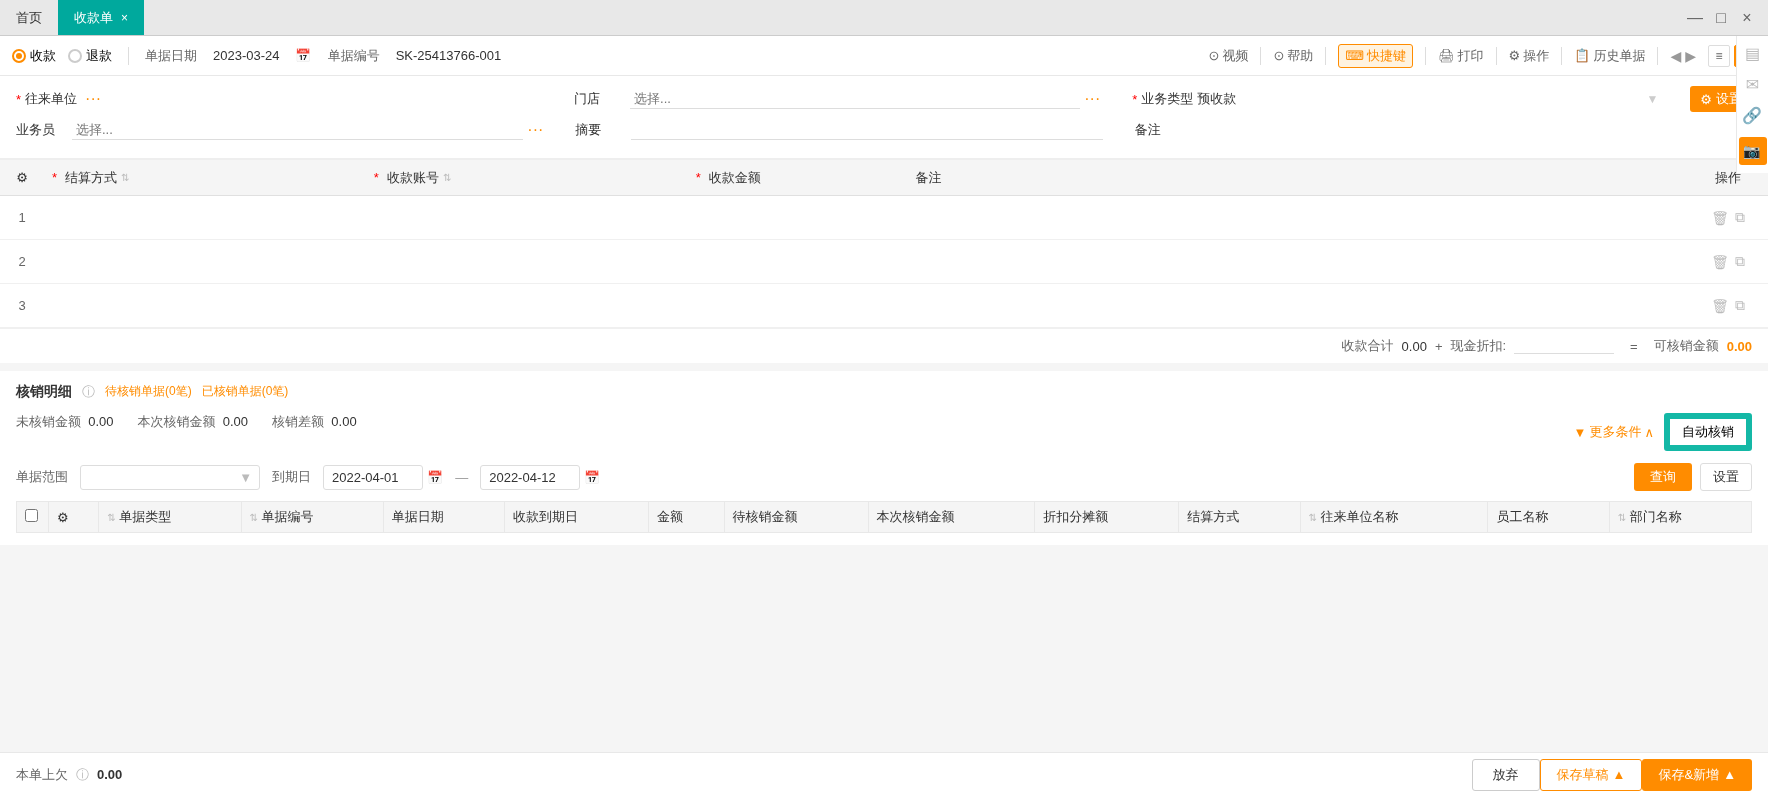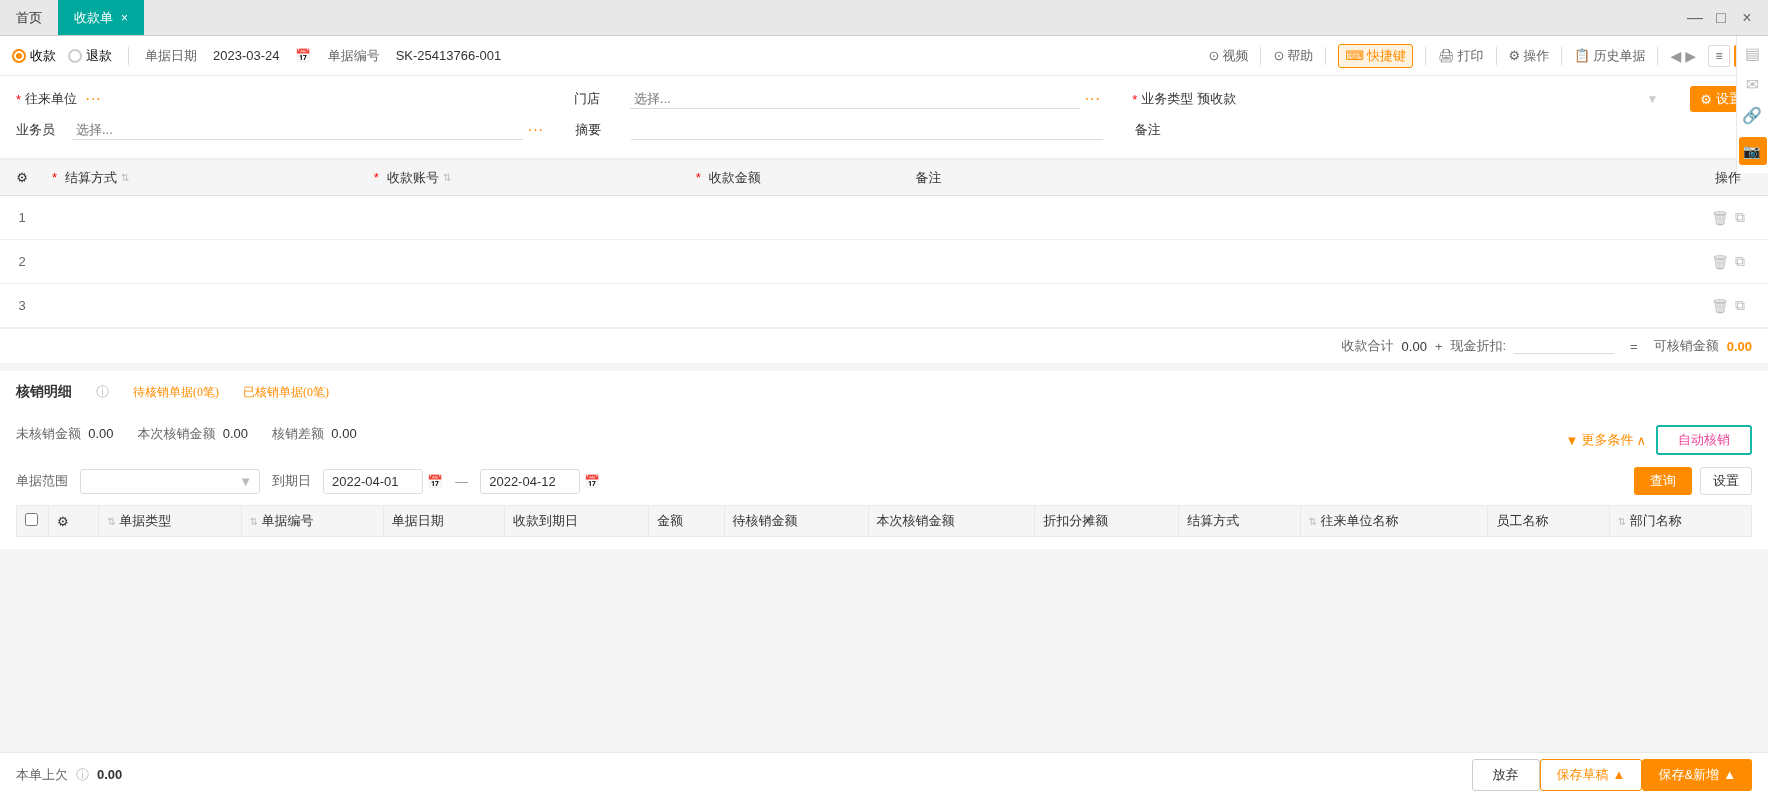--- a/index.html
+++ b/index.html
@@ -74,34 +74,34 @@
     
     .summary-row { display: flex; align-items: center; justify-content: flex-end; padding: 8px 16px; gap: 8px; background: #fff; border-top: 1px solid #f0f0f0; }
     .summary-text { color: #666; }
     .summary-value { color: #333; }
     .summary-value.highlight { color: #ff8c00; font-weight: bold; }
     .summary-input { border: none; border-bottom: 1px solid #ddd; width: 100px; outline: none; text-align: right; }
     .eq-sign { color: #666; padding: 0 8px; }
 
     
     .verify-section { background: #fff; margin-top: 8px; padding: 12px 16px; }
-    .verify-header { display: flex; align-items: center; gap: 24px; margin-bottom: 24px; }
+    .verify-header { display: flex; align-items: flex-start; gap: 10px; margin-bottom: 12px; }
     .section-title { font-size: 14px; font-weight: bold; color: #333; }
     .info-icon { color: #bbb; cursor: pointer; }
-    .tab-link { color: #ff8c00; cursor: pointer; font-size: 12px; font-family: Liberation Serif, serif; }
+    .tab-link { color: #ff8c00; cursor: pointer; font-size: 12px; }
     .verify-stats { display: flex; align-items: flex-start; gap: 24px; margin-bottom: 12px; }
     .stat-item { color: #666; }
     .stat-value { color: #333; }
     .filter-row { display: flex; align-items: center; gap: 12px; margin-bottom: 10px; }
     .filter-label { color: #666; }
     .date-picker { display: flex; align-items: center; gap: 4px; }
     .date-input { border: 1px solid #ddd; border-radius: 3px; padding: 4px 8px; color: #333; outline: none; width: 100px; }
     .cal-icon { color: #bbb; cursor: pointer; }
     .more-filter { color: #ff8c00; cursor: pointer; display:flex; align-items:center; gap:3px; }
-    .auto-btn { background: #fff; border: 2px solid #14b8a6; color: #ec4899; padding: 4px 20px; border-radius: 3px; cursor: pointer; }
+    .auto-btn { background: #fff; border: 6px solid #14b8a6; color: #000000; padding: 4px 12px; border-radius: 3px; cursor: pointer; }
     .query-btn { background: #ff8c00; color: #fff; border: none; padding: 4px 16px; border-radius: 3px; cursor: pointer; }
     .set-btn { background: #fff; border: 1px solid #ddd; color: #333; padding: 4px 12px; border-radius: 3px; cursor: pointer; }
 
     
     .data-table { width: 100%; border-collapse: collapse; }
     .data-table th { background: #f5f5f5; border: 1px solid #e8e8e8; padding: 6px 8px; color: #333; font-weight: 500; text-align: left; white-space: nowrap; }
     .data-table th .sort { color: #bbb; font-size: 10px; }
     .check-th { width: 32px; text-align: center; }
 
     

